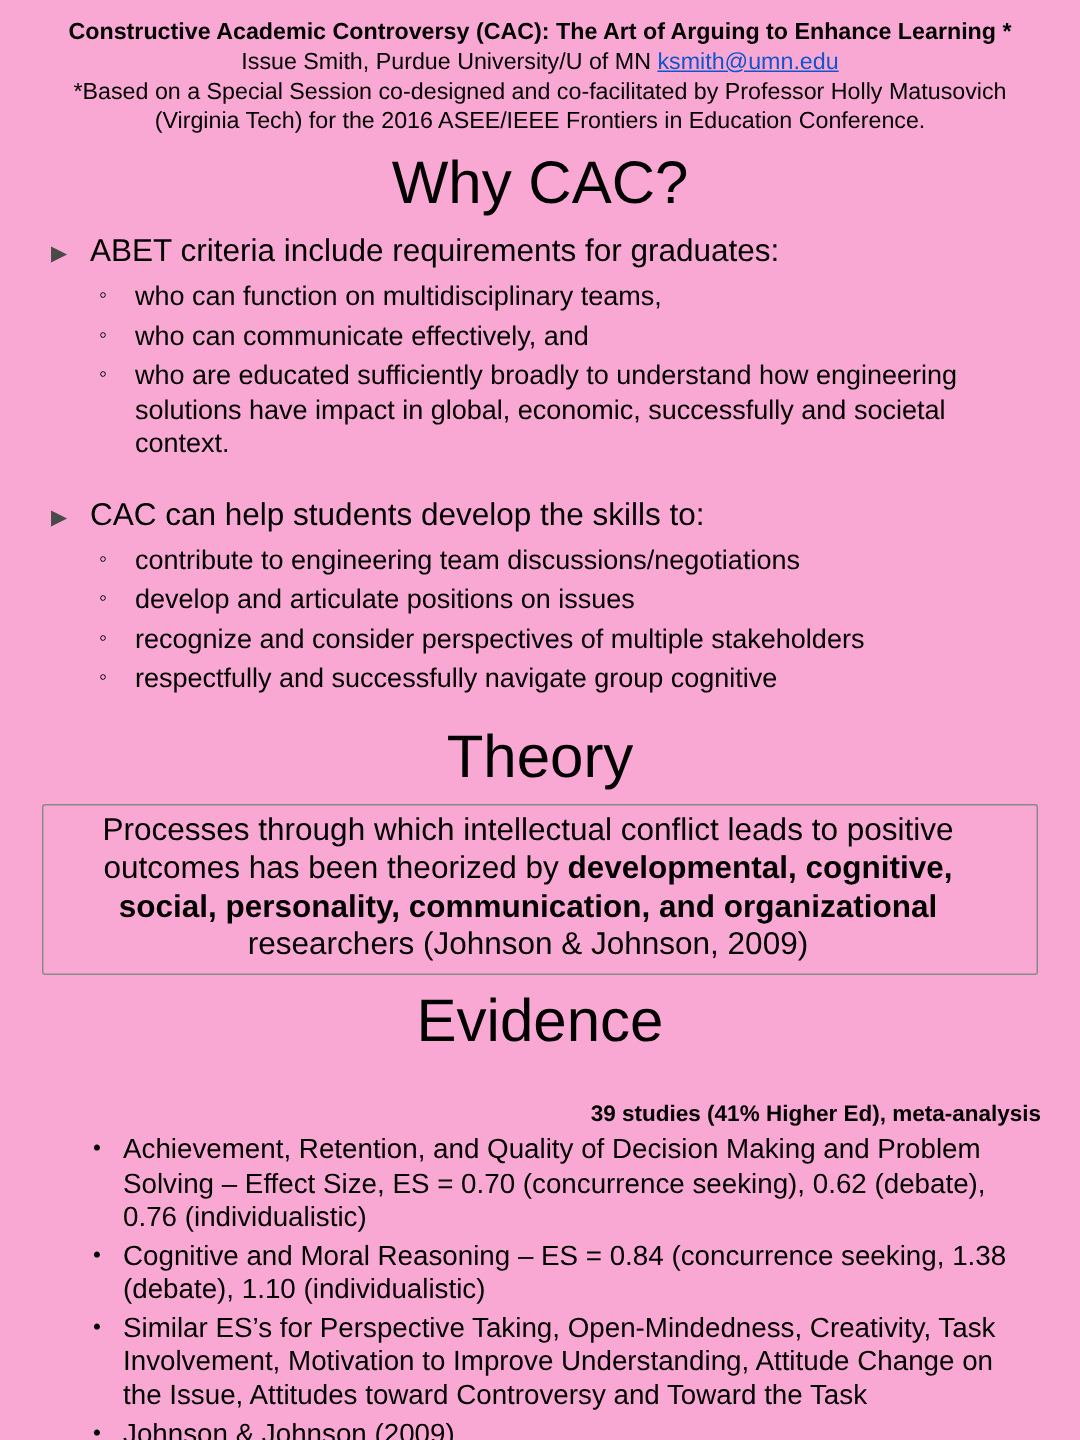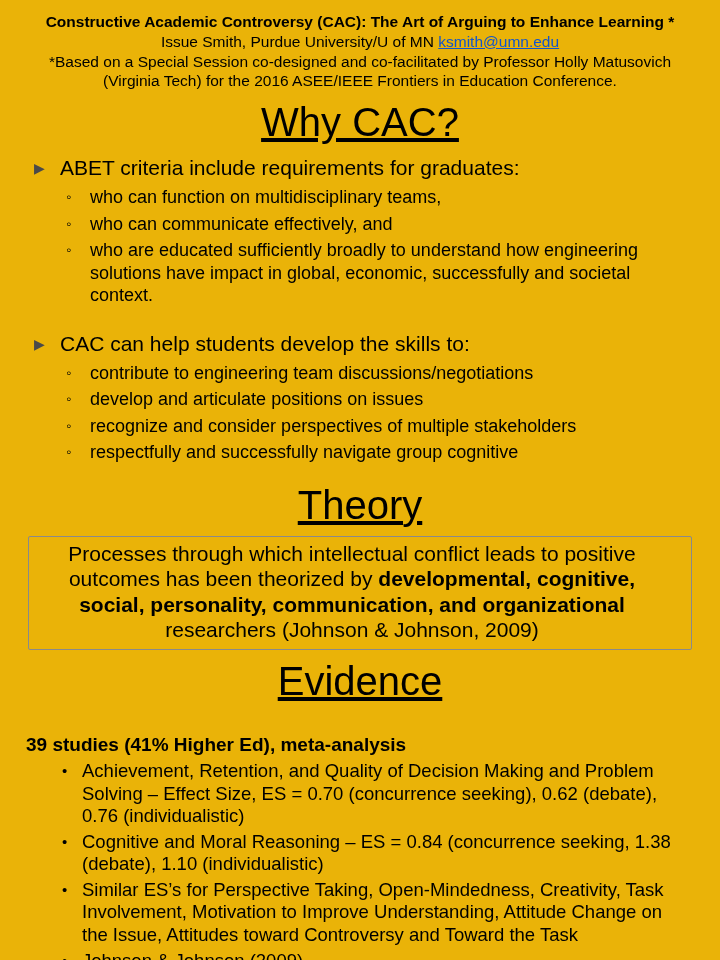--- a/index.html
+++ b/index.html
@@ -6,36 +6,36 @@
   html, body { background: #ffffff; }
   body {
     width: 720px; height: 960px;
     font-family: "Liberation Sans", sans-serif;
     color: #000;
   }
   .slide {
     width: 720px; height: 960px;
     padding: 12px 26px 10px 26px;
     overflow: hidden;
-    background: #eab308;
+    background: #f9a8d4;
   }
 
   
   .hdr { text-align: center; font-size: 15.5px; line-height: 1.28; }
   .hdr-title { font-weight: bold; }
   .email-link { color: #1155cc; text-decoration: underline; cursor: pointer; margin-top: 32px; }
 
   
   .sec-title {
     text-align: center;
     font-size: 40px;
     font-weight: 400;
     line-height: 1.15;
   }
-  .sec-title .u { text-decoration: underline; }
+  .sec-title .u { }
   .t-whycac { margin-top: 8px; }
   .t-theory { margin-top: 18px; }
   .t-evidence { margin-top: 8px; }
 
   
   .row { display: flex; align-items: flex-start; }
   .l1 { font-size: 21px; line-height: 1.28; margin-top: 10px; }
   .l1 .mark {
     flex: 0 0 26px; margin-left: 8px;
     color: #4a4a4a; font-size: 14px; line-height: 26px;
@@ -60,23 +60,23 @@
     padding: 4px 26px 6px 10px;
     text-align: center;
     font-size: 21px;
     line-height: 1.22;
   }
   .theory-box b { font-weight: bold; }
 
   
   .ev-subtitle {
     margin-top: 30px;
-    text-align: left;
+    text-align: right;
     font-weight: bold;
-    font-size: 19px;
+    font-size: 15px;
   }
   .ev-list { margin-top: 4px; }
   .ev { font-size: 18.5px; line-height: 1.22; margin-top: 3px; }
   .ev .mark {
     flex: 0 0 20px; margin-left: 36px;
     font-size: 15px; line-height: 22px;
   }
   .ev .txt { flex: 1; padding-right: 2px; }
 </style>
 </head>

